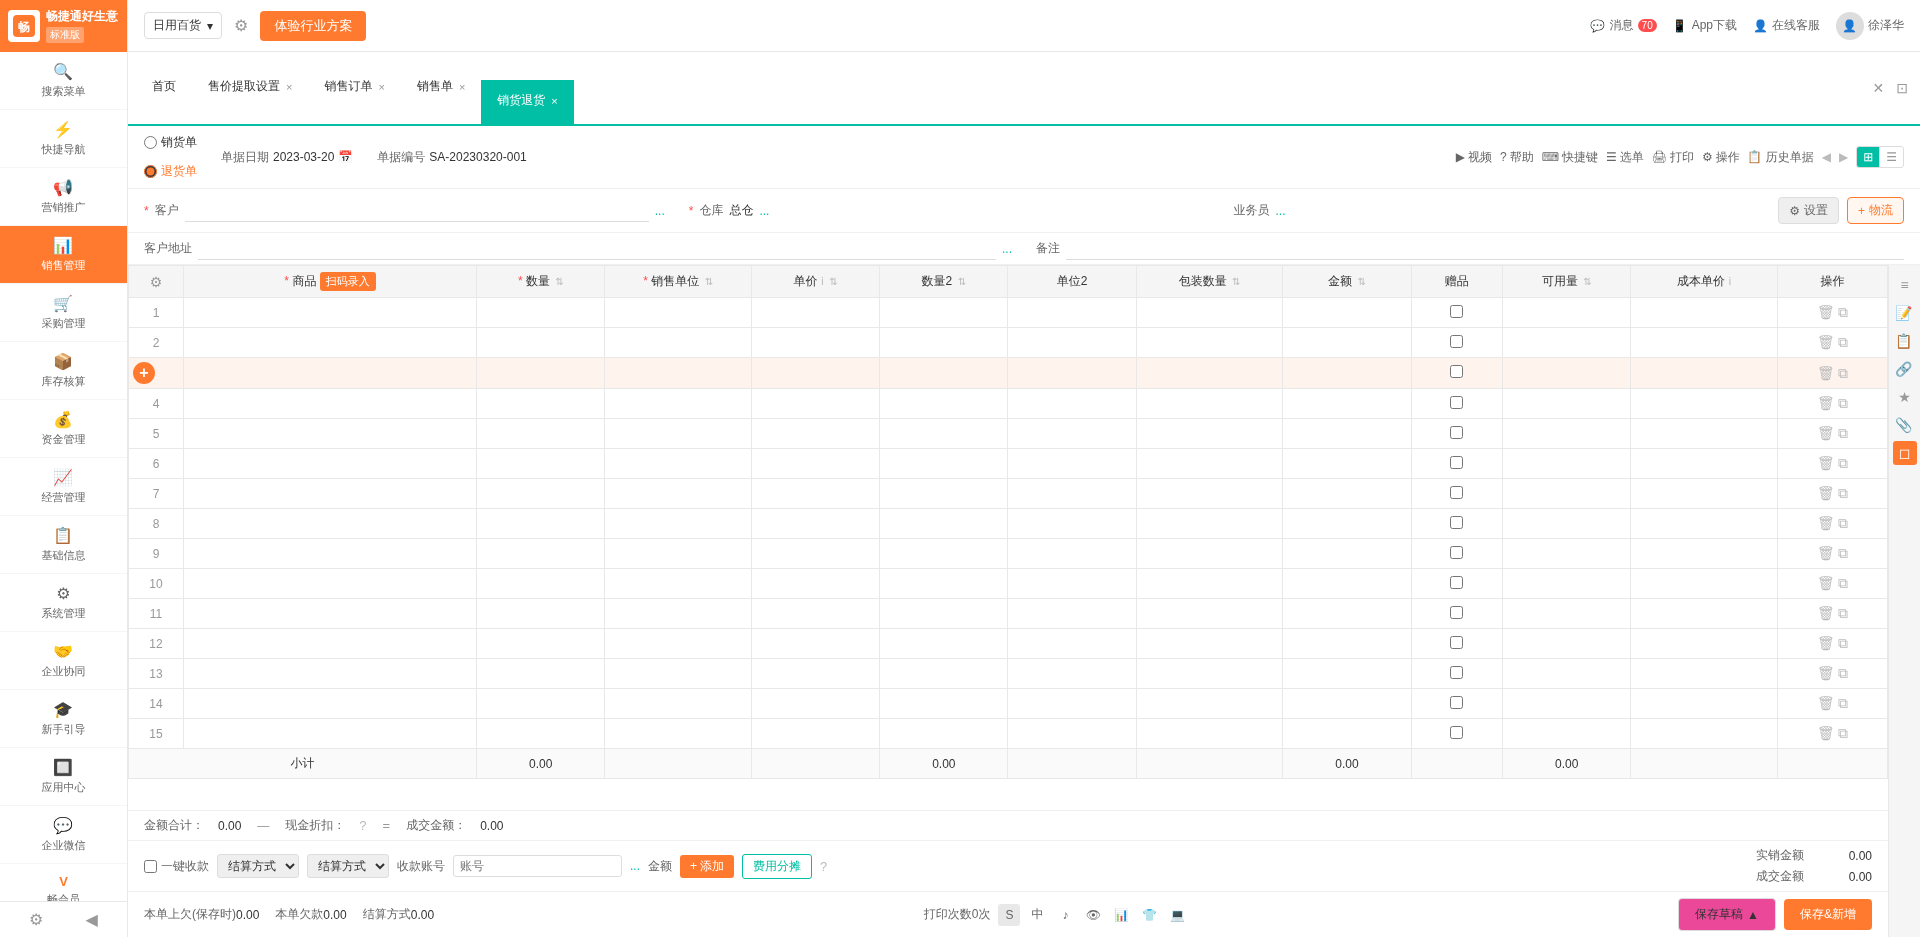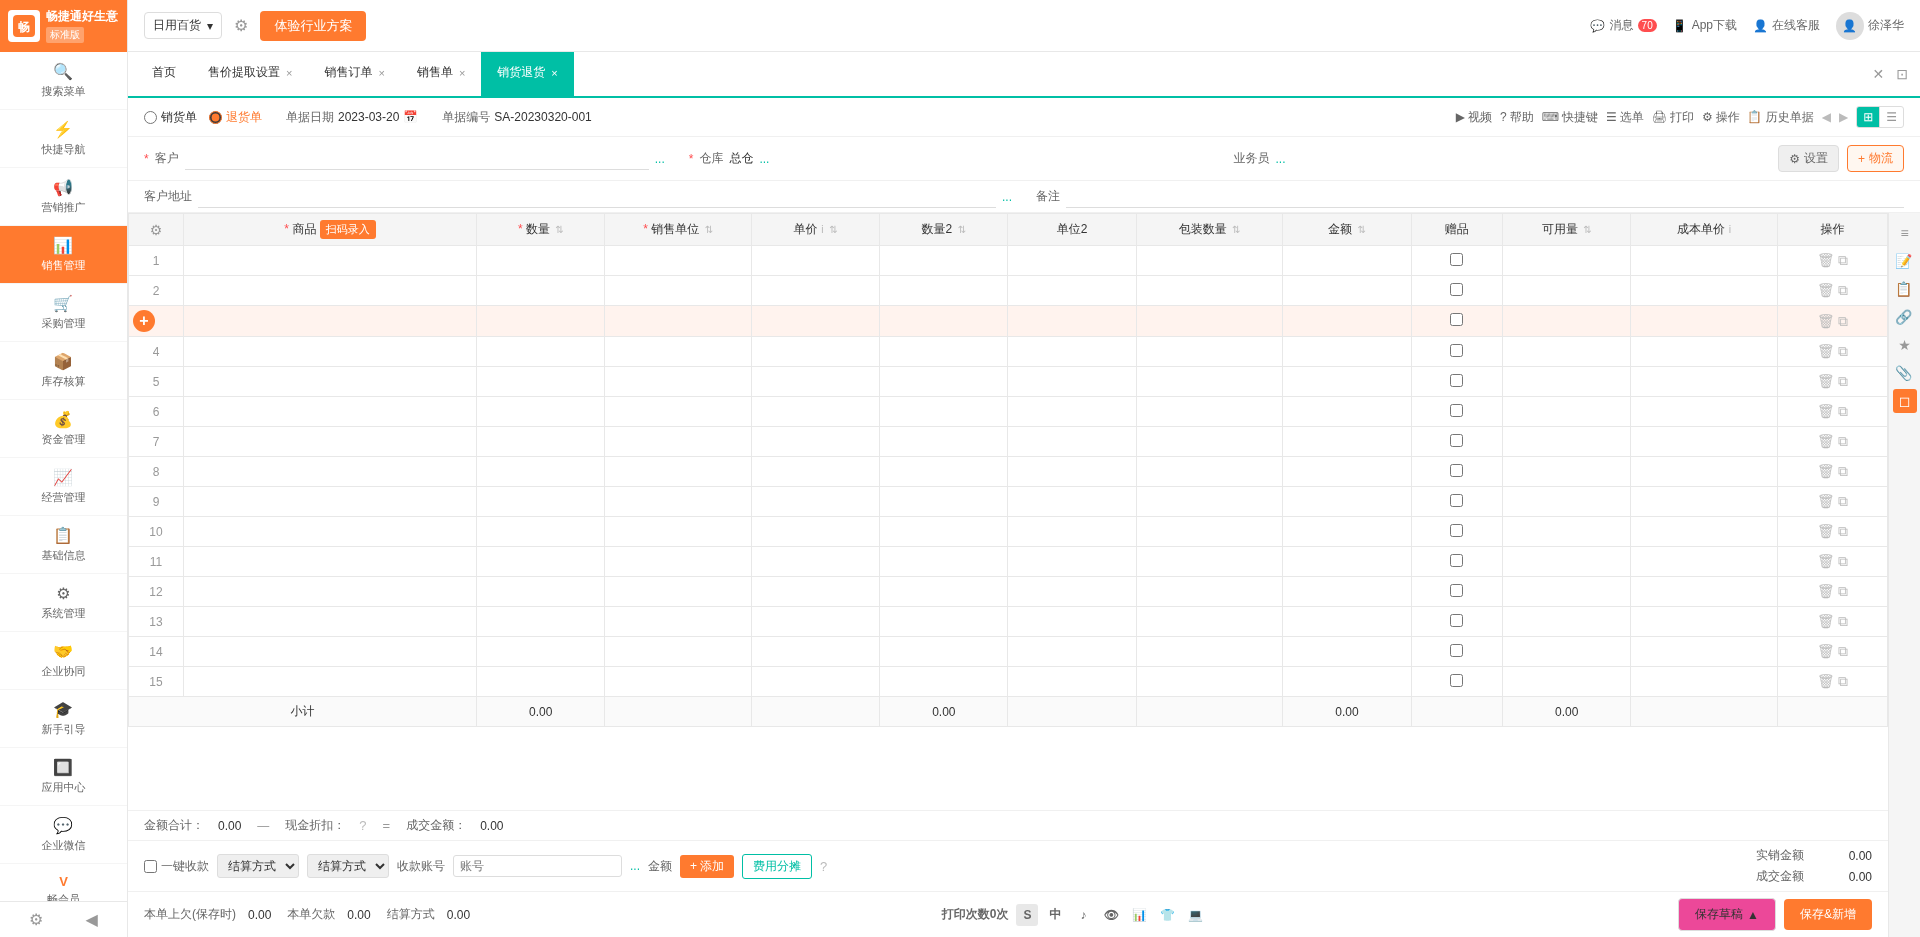--- a/index.html
+++ b/index.html
@@ -27,32 +27,32 @@
     .topbar-gear { color: #999; cursor: pointer; font-size: 16px; }
     .topbar-btn { background: #ff7a2f; color: #fff; border: none; border-radius: 4px; padding: 6px 14px; cursor: pointer; font-size: 13px; }
     .topbar-right { display: flex; align-items: center; gap: 16px; }
     .topbar-right-item { display: flex; align-items: center; gap: 4px; cursor: pointer; color: #666; font-size: 12px; }
     .badge { background: #ff4d4f; color: #fff; border-radius: 10px; font-size: 10px; padding: 1px 4px; }
     .avatar { width: 28px; height: 28px; border-radius: 50%; background: #ddd; display: flex; align-items: center; justify-content: center; font-size: 12px; color: #999; }
 
     
     .tabs { background: #fff; display: flex; align-items: center; border-bottom: 2px solid #00bfa5; padding: 0 8px; gap: 0; }
     .tab { padding: 12px 16px; cursor: pointer; color: #333; border-bottom: 3px solid transparent; display: flex; align-items: center; gap: 4px; white-space: nowrap; font-size: 13px; }
-    .tab.active { color: #fff; background: #00bfa5; border-bottom: 3px solid #00bfa5; }
+    .tab.active { color: #fff; background: #00bfa5; border-bottom: 3px solid #00bfa5; margin-top: 28px; }
     .tab .close { color: #999; font-size: 11px; margin-left: 2px; }
     .tab.active .close { color: #fff; }
     .tabs-close { margin-left: auto; display: flex; gap: 4px; }
     .tabs-close-btn { cursor: pointer; color: #999; font-size: 14px; padding: 4px; }
 
     
     .content { flex: 1; background: #fff; overflow: hidden; display: flex; flex-direction: column; padding: 0; }
 
     
     .form-header { padding: 8px 16px; border-bottom: 1px solid #f0f0f0; display: flex; align-items: center; gap: 24px; flex-wrap: wrap; }
-    .radio-group { display: flex; align-items: center; gap: 12px; }
+    .radio-group { display: flex; align-items: center; gap: 12px; flex-direction: column; }
     .radio-item { display: flex; align-items: center; gap: 4px; cursor: pointer; color: #333; }
     .radio-item input[type=radio] { accent-color: #ff7a2f; }
     .radio-item.checked { color: #ff7a2f; }
     .field-label { color: #666; white-space: nowrap; }
     .field-value { color: #333; font-weight: 500; }
     .field-date { display: flex; align-items: center; gap: 4px; }
     .calendar-icon { color: #999; cursor: pointer; }
     .form-actions { display: flex; align-items: center; gap: 8px; margin-left: auto; }
     .action-btn { display: flex; align-items: center; gap: 3px; cursor: pointer; color: #666; font-size: 12px; }
     .view-btns { display: flex; border: 1px solid #ddd; border-radius: 3px; overflow: hidden; }
@@ -101,23 +101,23 @@
     .payment-dots { color: #00bfa5; cursor: pointer; }
     .add-btn { background: #ff7a2f; color: #fff; border: none; border-radius: 3px; padding: 3px 10px; cursor: pointer; display: flex; align-items: center; gap: 3px; }
     .fee-btn { border: 1px solid #00bfa5; color: #00bfa5; background: #fff; border-radius: 3px; padding: 3px 10px; cursor: pointer; }
     .payment-right { margin-left: auto; display: flex; flex-direction: column; align-items: flex-end; gap: 4px; }
     .payment-right-row { display: flex; align-items: center; gap: 8px; }
     .p-label { color: #666; }
     .p-value { color: #333; min-width: 60px; text-align: right; }
 
     
     .status-bar { padding: 6px 16px; background: #fff; border-top: 1px solid #f0f0f0; display: flex; align-items: center; gap: 16px; }
-    .status-item { display: flex; align-items: center; gap: 12px; color: #666; }
+    .status-item { display: flex; align-items: center; gap: 0; color: #666; }
     .status-val { color: #333; font-weight: 500; }
-    .print-info { margin-left: auto; display: flex; align-items: center; gap: 8px; color: #666; font-weight: bold; }
+    .print-info { margin-left: auto; display: flex; align-items: center; gap: 8px; color: #666; }
     .toolbar-icons { display: flex; align-items: center; gap: 6px; }
     .toolbar-icon { width: 22px; height: 22px; display: flex; align-items: center; justify-content: center; cursor: pointer; color: #666; }
 
     
     .save-area { display: flex; align-items: center; gap: 8px; margin-left: auto; }
     .save-draft-btn { border: 1px solid #ddd; background: #ec4899; color: #333; border-radius: 4px; padding: 7px 16px; cursor: pointer; display: flex; align-items: center; gap: 4px; }
     .save-new-btn { background: #ff7a2f; color: #fff; border: none; border-radius: 4px; padding: 7px 16px; cursor: pointer; font-weight: 500; display: flex; align-items: center; gap: 4px; }
 
     
     .right-sidebar { width: 32px; background: #f5f5f5; display: flex; flex-direction: column; align-items: center; gap: 4px; padding: 8px 0; border-left: 1px solid #e8e8e8; }

